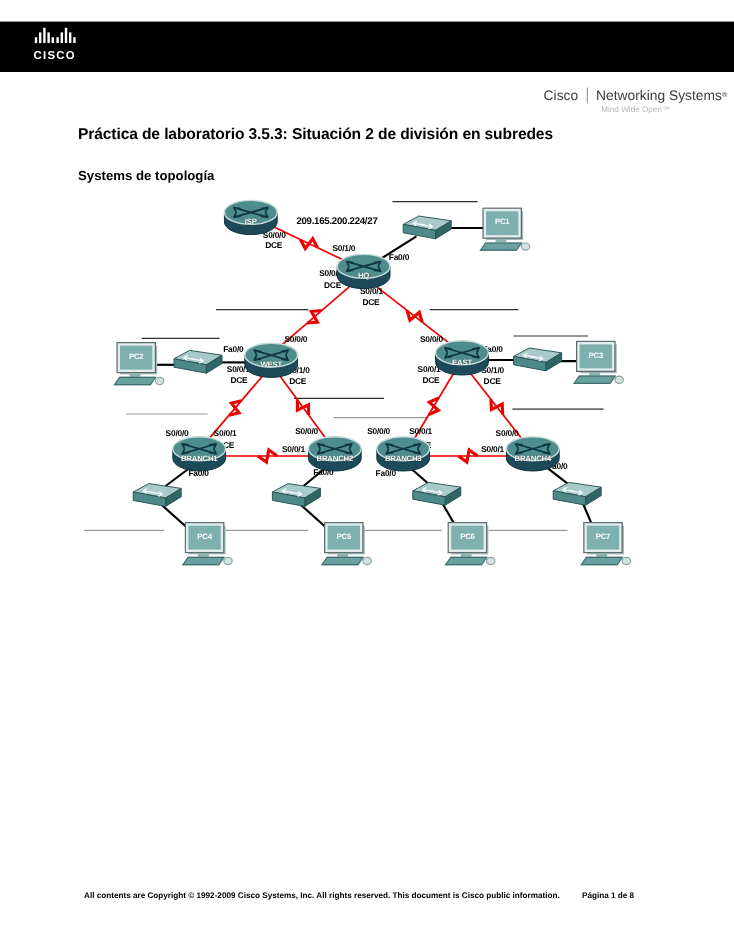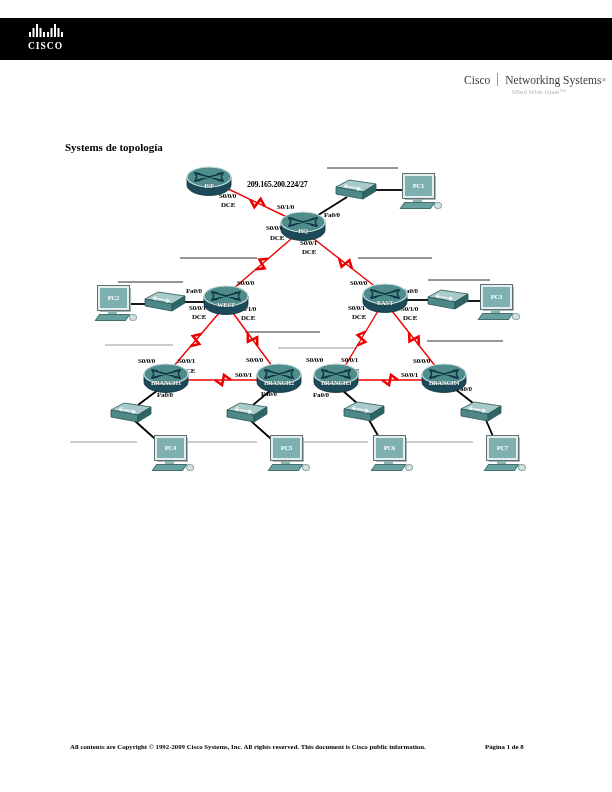--- a/index.html
+++ b/index.html
@@ -1,17 +1,17 @@
 <!DOCTYPE html>
 <html><head>
 <meta charset="utf-8">
 <style>
   html,body{margin:0;padding:0;background:#ffffff;}
   .page{position:relative;width:612px;height:792px;background:#ffffff;overflow:hidden;
-        font-family:Liberation Serif, serif;}
+        font-family:Liberation Sans, sans-serif;}
   
   .topbar{position:absolute;left:0;top:18px;width:612px;height:42px;background:#000000;}
   .cisco-logo{position:absolute;left:28px;top:5px;width:60px;color:#ffffff;text-align:left;}
   .cisco-word{font-size:9.5px;font-weight:bold;letter-spacing:1px;margin-top:0px;}
   
   .brand{position:absolute;top:73px;right:6px;color:#3c3c3c;}
   .brand-row{display:flex;align-items:center;font-size:11.5px;}
   .brand-cisco{margin-right:7px;}
   .brand-divider{width:1px;height:13px;background:#9a9a9a;margin-right:7px;}
   .brand-sup{font-size:6px;vertical-align:super;}
@@ -72,20 +72,21 @@
   <div class="brand">
     <div class="brand-row">
       <span class="brand-cisco">Cisco</span>
       <span class="brand-divider"></span>
       <span class="brand-na">Networking Systems</span>
       <span class="brand-sup">®</span>
     </div>
     <div class="tagline">Mind Wide Open™</div>
   </div>
 
+  <h1 class="title">Práctica de laboratorio 3.5.3: Situación 2 de división en subredes</h1>
   <h2 class="section">Systems de topología</h2>
 
   <div id="diagram">
     <svg id="net-svg" width="612" height="792" viewBox="0 0 612 792">
         <line x1="327" y1="168" x2="398" y2="168" stroke="#2e2e2e" stroke-width="1"></line>
         <line x1="180" y1="258" x2="257" y2="258" stroke="#2e2e2e" stroke-width="1"></line>
         <line x1="358" y1="258" x2="432" y2="258" stroke="#2e2e2e" stroke-width="1"></line>
         <line x1="118" y1="282" x2="183" y2="282" stroke="#2e2e2e" stroke-width="1"></line>
         <line x1="428" y1="280" x2="490" y2="280" stroke="#2e2e2e" stroke-width="1"></line>
         <line x1="245" y1="332" x2="320" y2="332" stroke="#2e2e2e" stroke-width="1"></line>

